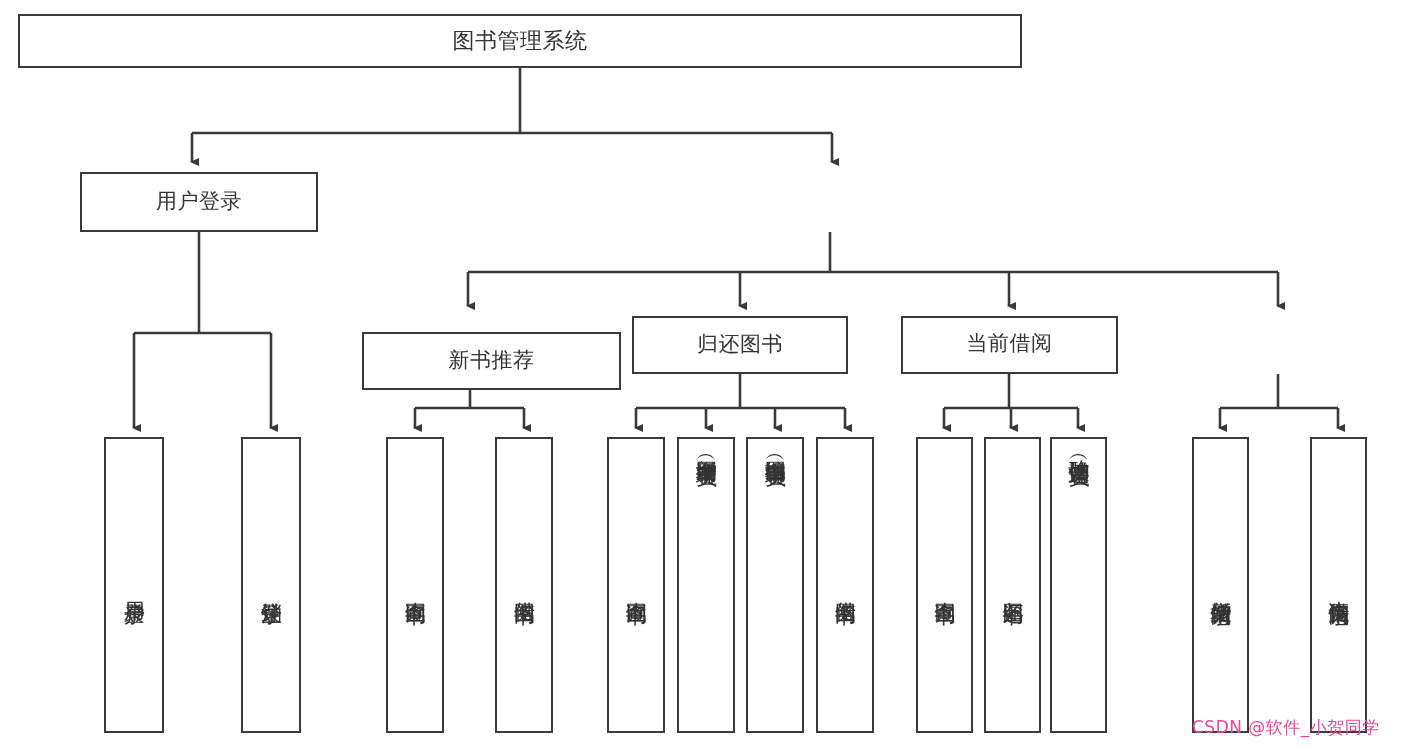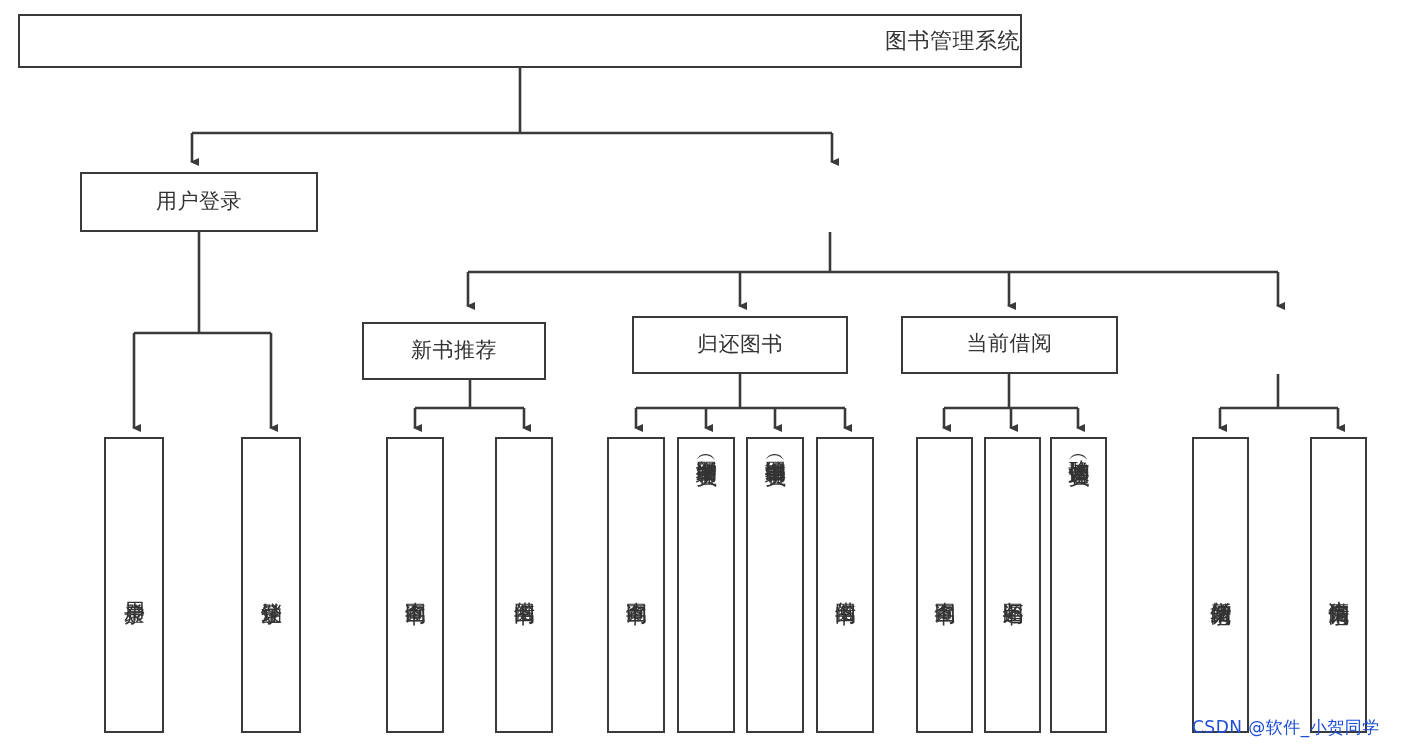--- a/index.html
+++ b/index.html
@@ -64,21 +64,21 @@
     height: 100%;
     display: flex;
     align-items: center;
     justify-content: center;
   }
   .leaf-top .leaf-inner {
     align-items: flex-start;
   }
   .watermark {
     position: absolute;
-    color: #1d4ed8;
+    color: #ec4899;
     font-size: 17px;
     letter-spacing: 0.5px;
     white-space: nowrap;
     user-select: none;
   }
 </style>
 </head>
 <body>
 
 <div id="canvas">
@@ -126,29 +126,29 @@
       <path d="M1011,408 L1011,428" marker-end="url(#arrow)"></path>
       <path d="M1078,408 L1078,428" marker-end="url(#arrow)"></path>
 
       <path d="M1278,374 L1278,408"></path>
       <path d="M1220,408 L1338,408"></path>
       <path d="M1220,408 L1220,428" marker-end="url(#arrow)"></path>
       <path d="M1338,408 L1338,428" marker-end="url(#arrow)"></path>
     </g>
   </svg>
 
-  <div class="node node-root" style="left:18px; top:14px; width:1004px; height:54px;justify-content:flex-end;">
+  <div class="node node-root" style="left:18px; top:14px; width:1004px; height:54px;">
     <span class="node-h">图书管理系统</span>
   </div>
 
   <div class="node" style="left:80px; top:172px; width:238px; height:60px;">
     <span class="node-h">用户登录</span>
   </div>
 
-  <div class="node" style="left:362px; top:322px; width:184px; height:58px;justify-content:center;">
+  <div class="node" style="left:362px; top:332px; width:259px; height:58px;justify-content:center;">
     <span class="node-h">新书推荐</span>
   </div>
   <div class="node" style="left:632px; top:316px; width:216px; height:58px;">
     <span class="node-h">归还图书</span>
   </div>
   <div class="node" style="left:901px; top:316px; width:217px; height:58px;font-family:Liberation Mono, monospace;">
     <span class="node-h">当前借阅</span>
   </div>
 
   <div class="node leaf" style="left:104px; top:437px; width:60px; height:296px;">

